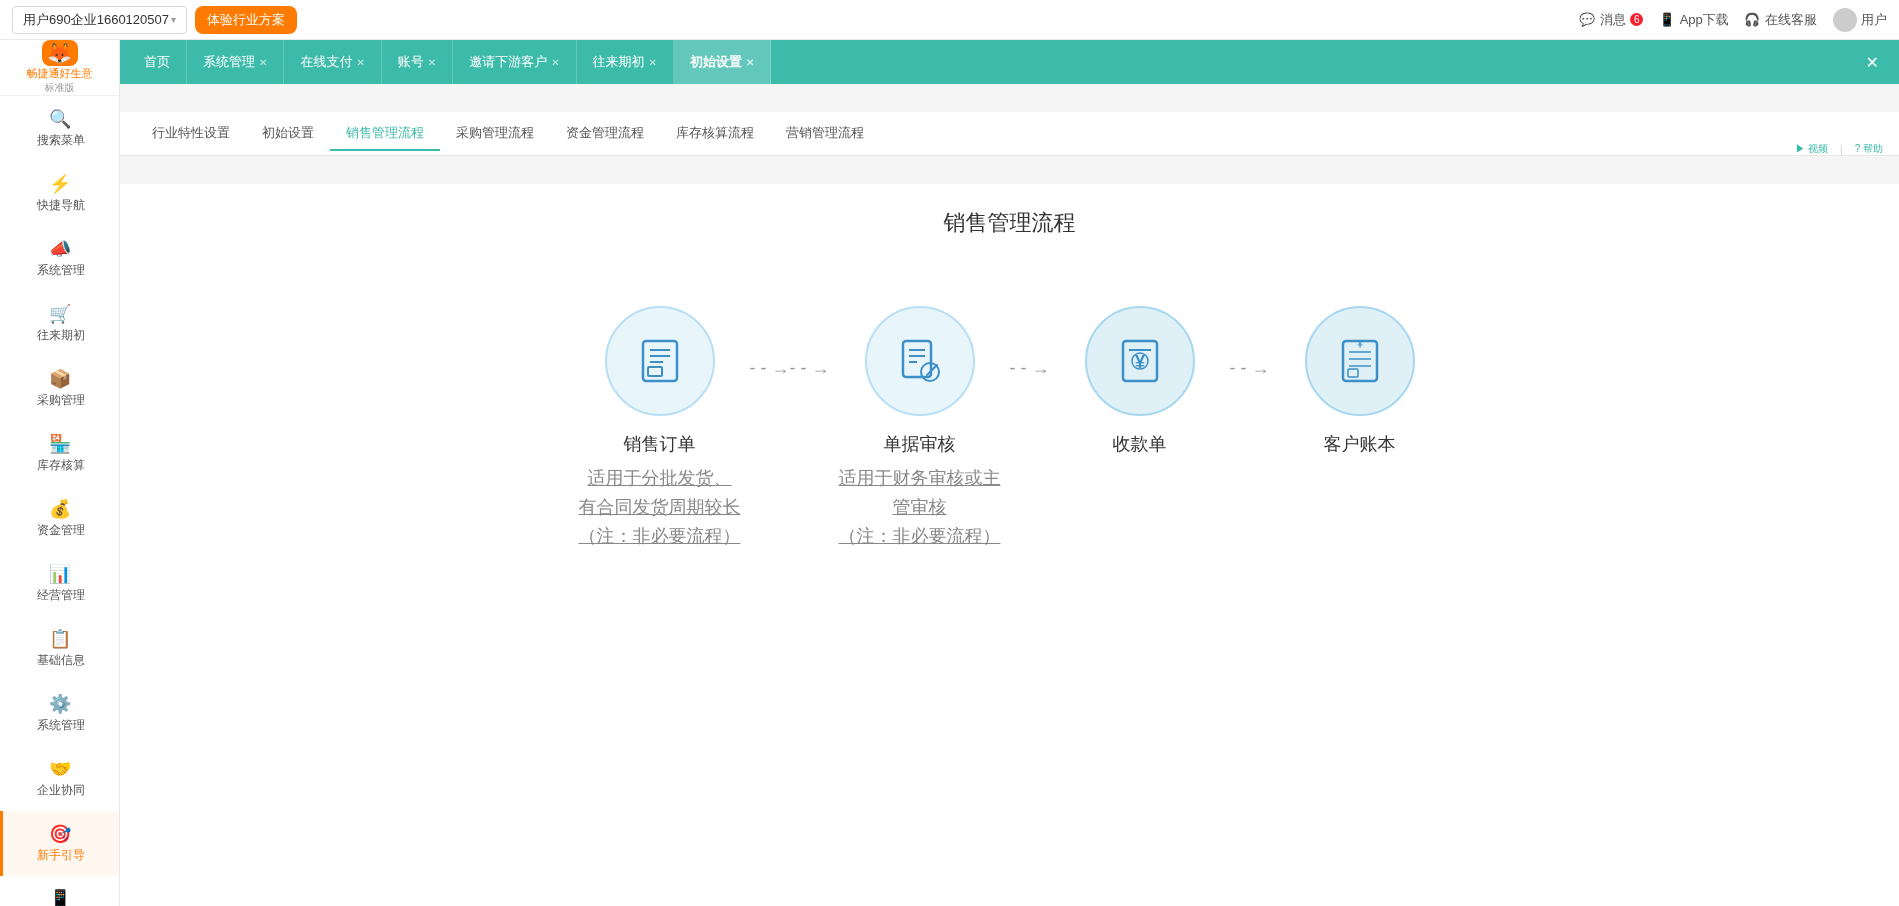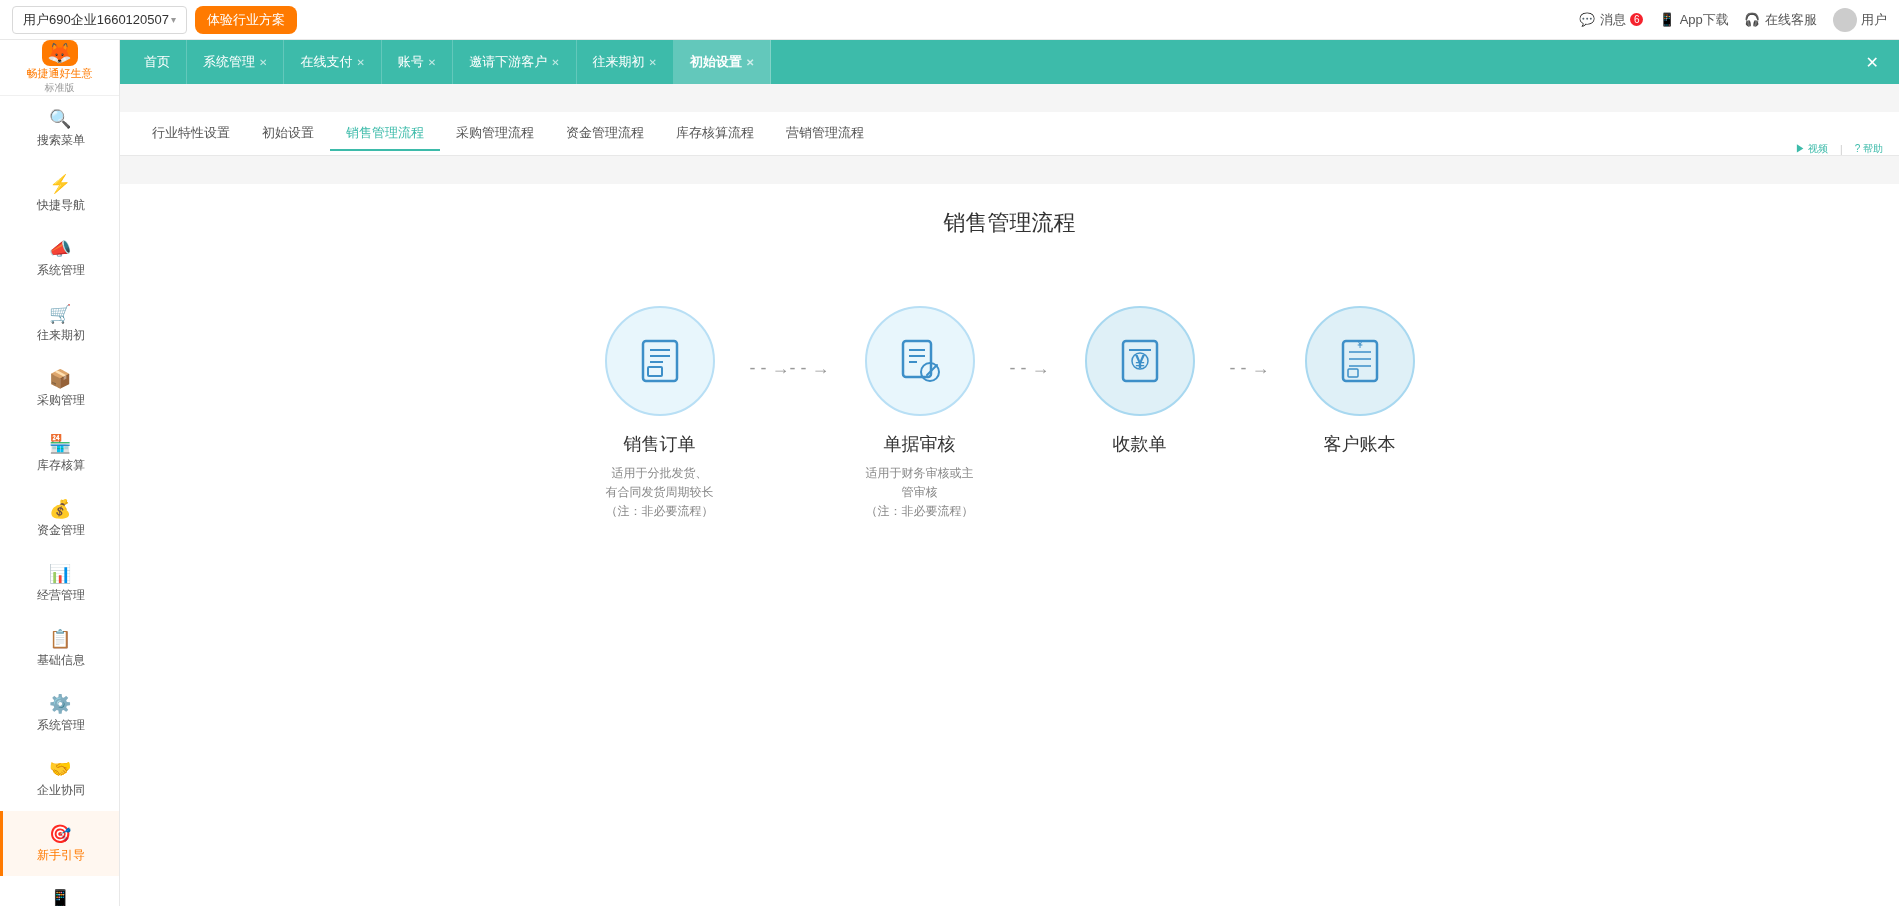--- a/index.html
+++ b/index.html
@@ -107,21 +107,21 @@
       display: flex; flex-direction: column; align-items: center;
       width: 180px;
     }
     .flow-circle {
       width: 110px; height: 110px; border-radius: 50%;
       border: 2px solid #b8dff5; background: #e8f6fc;
       display: flex; align-items: center; justify-content: center;
       margin-bottom: 16px;
     }
     .flow-name { font-size: 18px; color: #333; font-weight: 500; margin-bottom: 8px; }
-    .flow-desc { font-size: 12px; color: #888; text-align: center; line-height: 1.6; }
+    .flow-desc { font-size: 18px; color: #888; text-align: center; line-height: 1.6; text-decoration: underline; }
 
     .flow-arrow {
       display: flex; align-items: center; padding-top: 52px;
       color: #999; font-size: 18px; flex-shrink: 0;
     }
 
     
     .fox-logo {
       width: 36px; height: 36px;
       background: #ff7a00;

